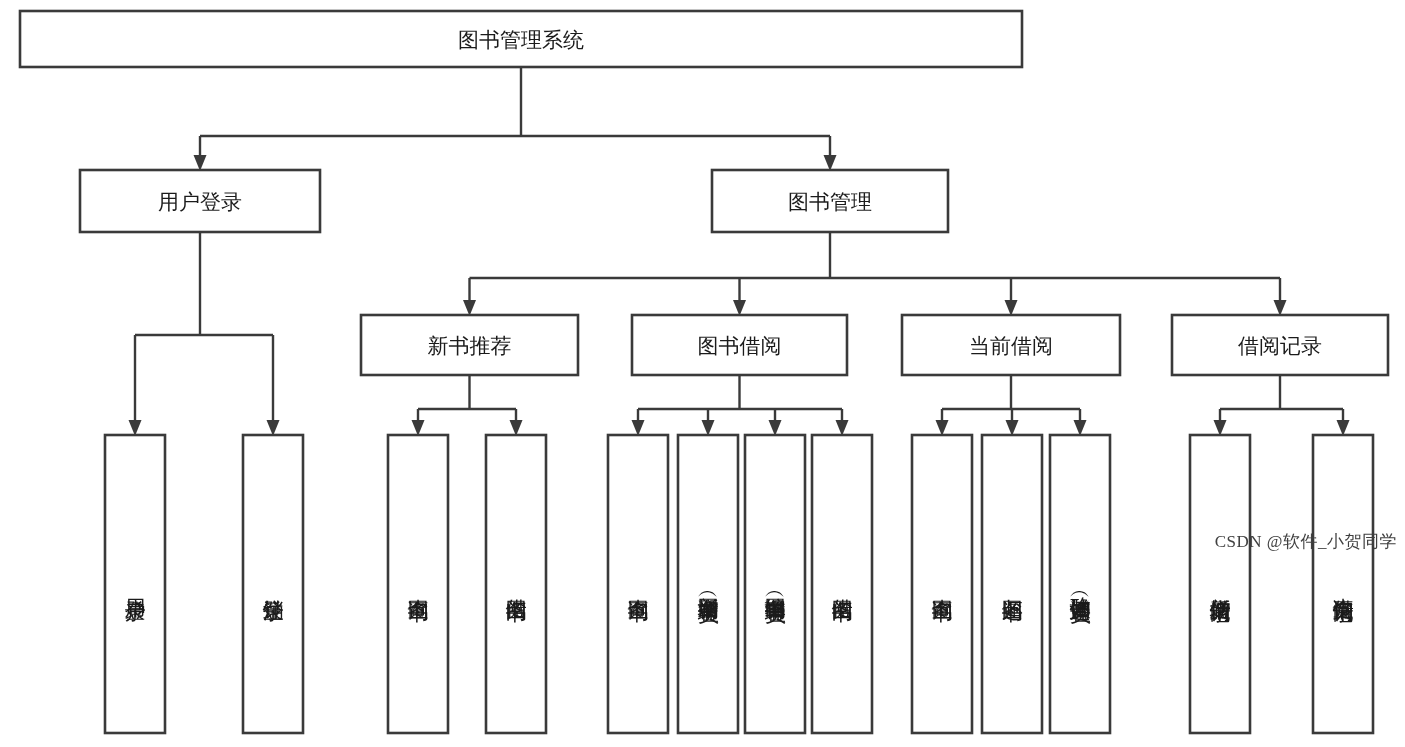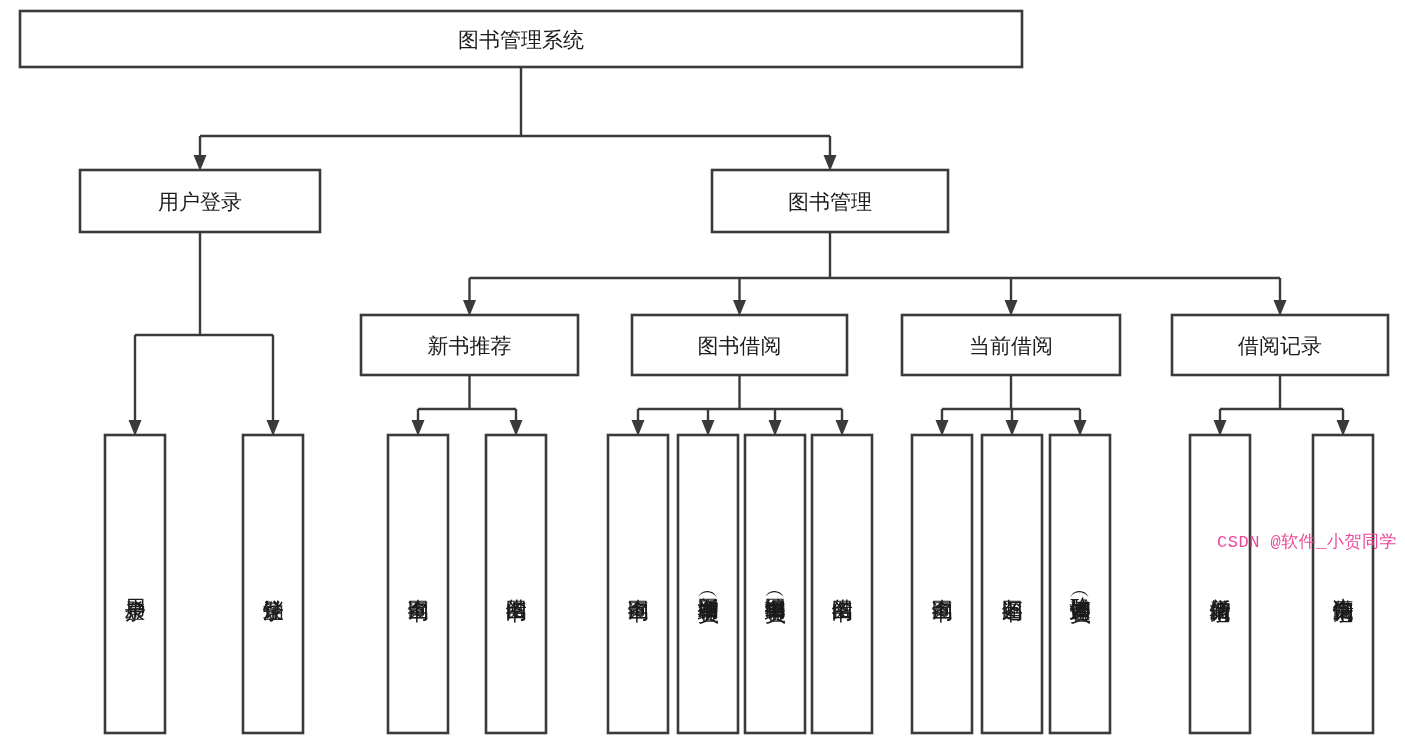--- a/index.html
+++ b/index.html
@@ -60,23 +60,23 @@
     display: flex;
     align-items: center;
     justify-content: center;
     white-space: nowrap;
     pointer-events: none;
   }
   .watermark {
     position: absolute;
     right: 8px;
     bottom: 4px;
-    font-family: Liberation Mono, monospace;
+    font-family: Liberation Serif, serif;
     font-size: 17px;
-    color: #ec4899;
+    color: #404040;
     letter-spacing: 0.5px;
     white-space: nowrap;
   }
 </style>
 </head>
 <body>
 
 <div id="diagram-root">
   <svg class="diagram-canvas" id="diagram-canvas" viewBox="0 0 1405 747">
       <g>

